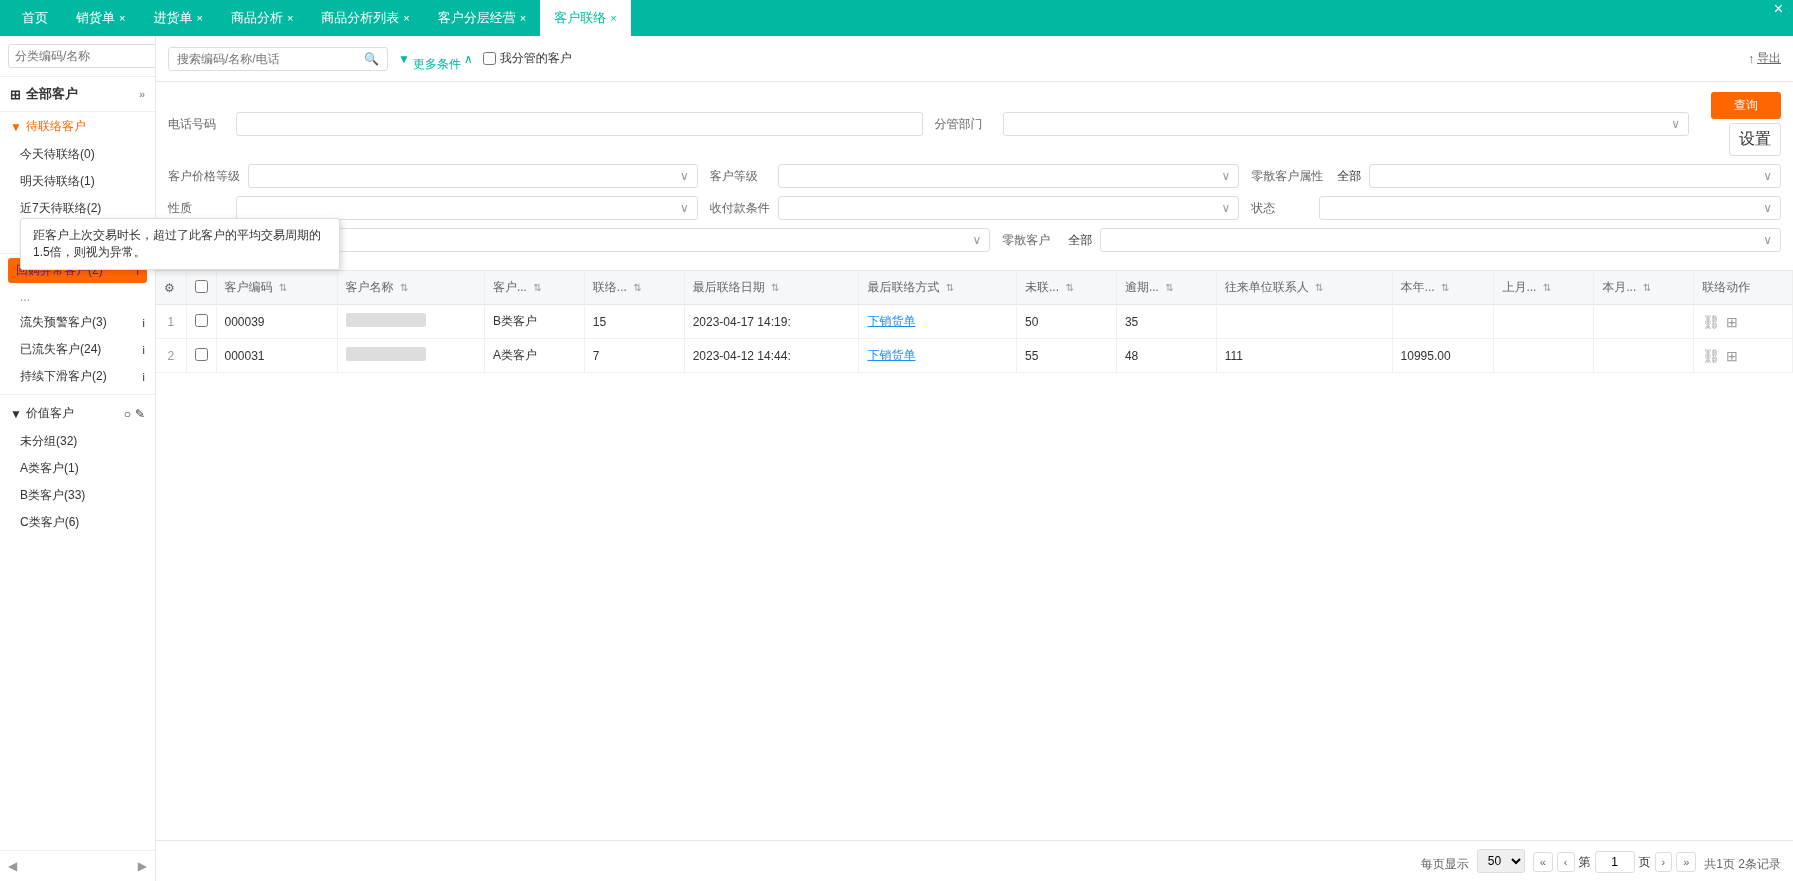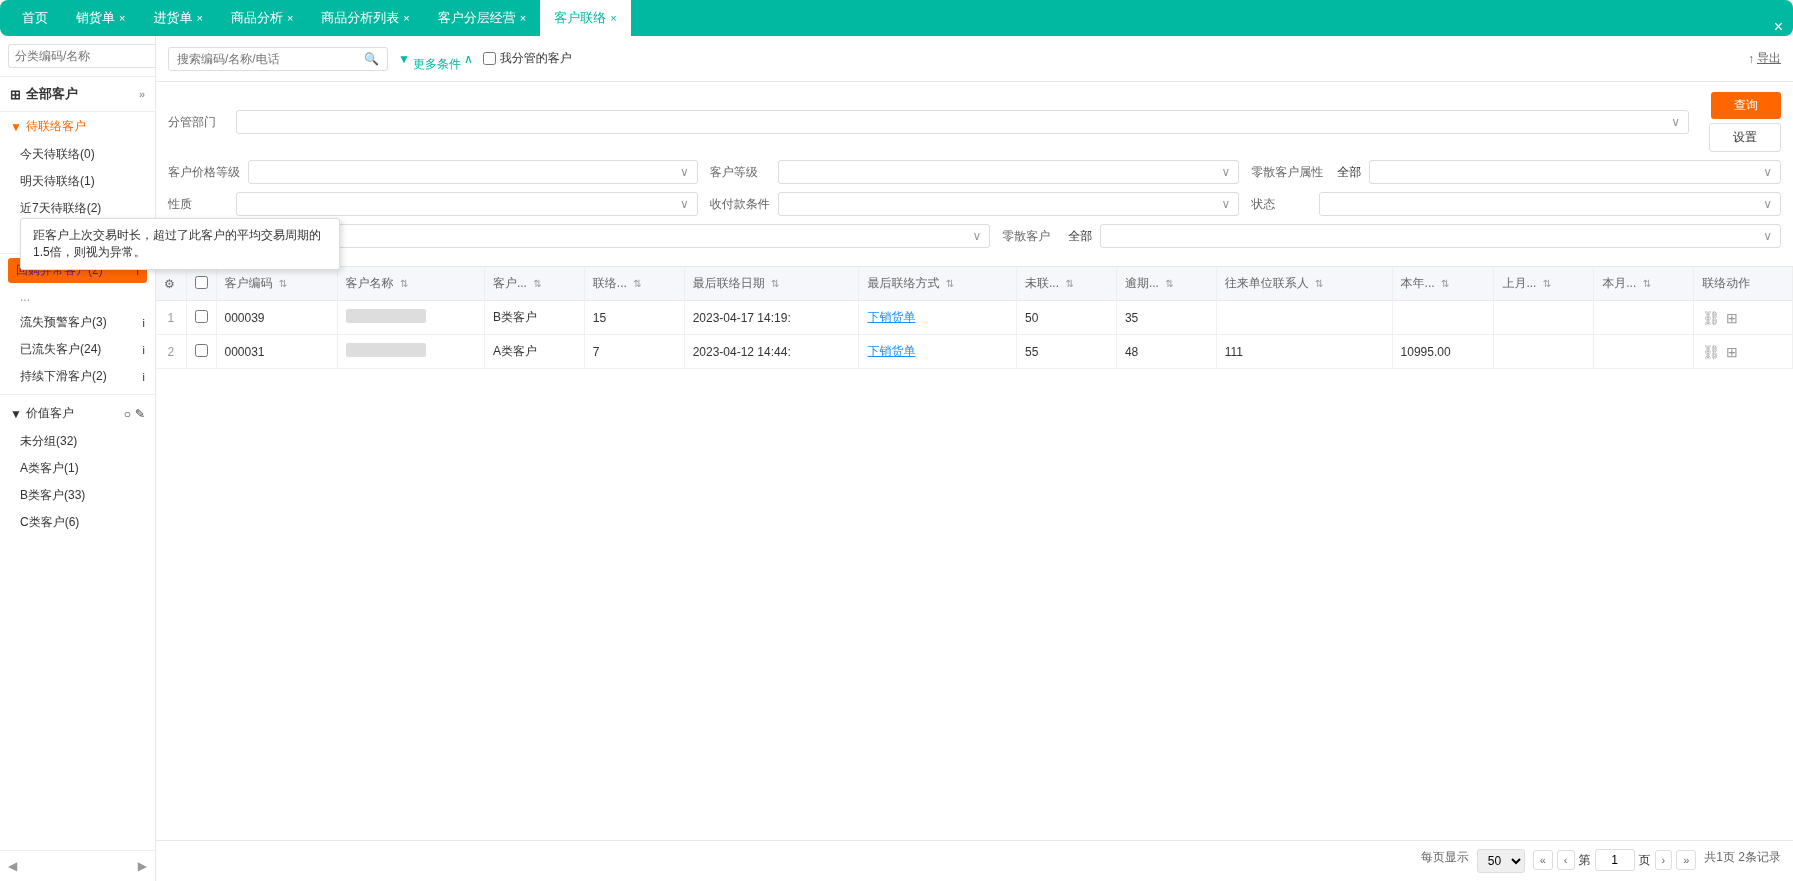--- a/index.html
+++ b/index.html
@@ -3,24 +3,23 @@
   <meta charset="utf-8">
   <style>
     * { box-sizing: border-box; margin: 0; padding: 0; }
     body { font-family: 'Microsoft YaHei', Arial, sans-serif; font-size: 12px; background: #f5f5f5; color: #333; overflow: hidden; }
     
     
     .top-nav {
       background: #00b9a0;
       height: 36px;
       display: flex;
-      align-items: flex-end;
+      align-items: flex-start;
       padding: 0 8px;
       position: relative;
-      border-radius: 8px;
     }
     .top-nav .nav-item {
       color: #fff;
       padding: 0 14px;
       height: 36px;
       display: flex;
       align-items: center;
       cursor: pointer;
       font-size: 13px;
       white-space: nowrap;
@@ -260,22 +259,22 @@
       font-size: 12px;
       width: 70px;
     }
     .btn-settings {
       background: #fff;
       color: #333;
       border: 1px solid #ddd;
       padding: 5px 0;
       border-radius: 3px;
       cursor: pointer;
-      font-size: 12px;
-      width: 72px;
+      font-size: 16px;
+      width: 52px;
     }
     .dots-btn {
       color: #999;
       cursor: pointer;
       font-size: 14px;
     }
 
     
     .table-container {
       flex: 1;
@@ -326,21 +325,21 @@
       cursor: pointer;
       font-size: 14px;
     }
 
     
     .pagination {
       background: #fff;
       border-top: 1px solid #e8e8e8;
       padding: 8px 12px;
       display: flex;
-      align-items: flex-start;
+      align-items: flex-end;
       justify-content: flex-end;
       gap: 8px;
       font-size: 12px;
     }
     .page-size-label { color: #666; }
     .page-size-select {
       border: 1px solid #ddd;
       border-radius: 3px;
       padding: 3px 6px;
       font-size: 12px;
@@ -512,20 +511,24 @@
       </label>
       <div class="export-btn">
         <span>↑</span>
         <span style="margin-left:3px;text-decoration:underline;">导出</span>
       </div>
     </div>
 
     <div class="filter-form">
 
       <div class="filter-row">
+        <div class="filter-field">
+          <label>电话号码</label>
+          <input class="filter-input" type="text" style="flex: 1 1 0%; margin-left: 8px;">
+        </div>
         <div class="filter-field">
           <label style="min-width:60px;">分管部门</label>
           <div class="filter-select" style="margin-left:8px;">
             <span></span>
             <span class="arrow">∨</span>
           </div>
         </div>
         <div class="filter-actions">
           <button class="btn-query">查询</button>
           <button class="btn-settings">设置</button>

